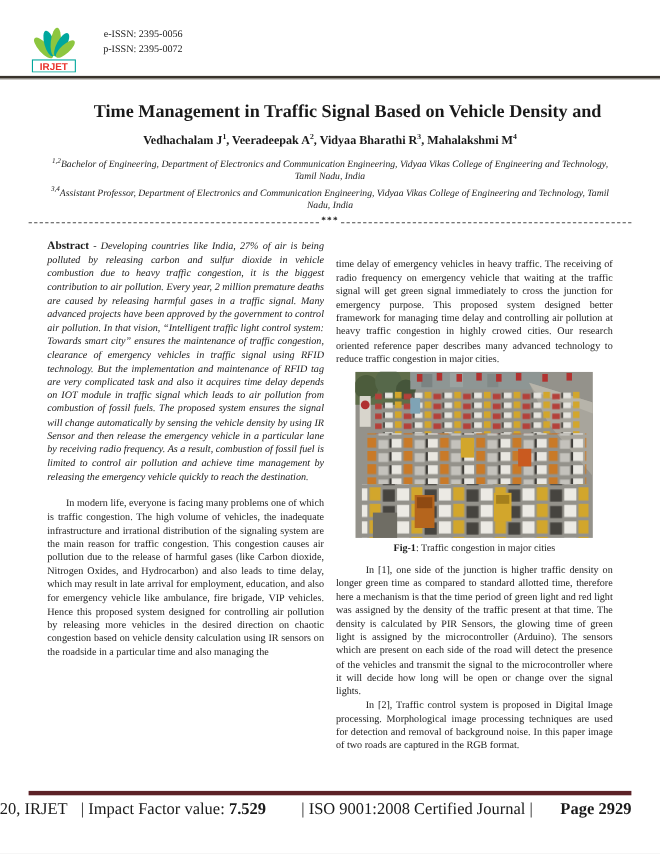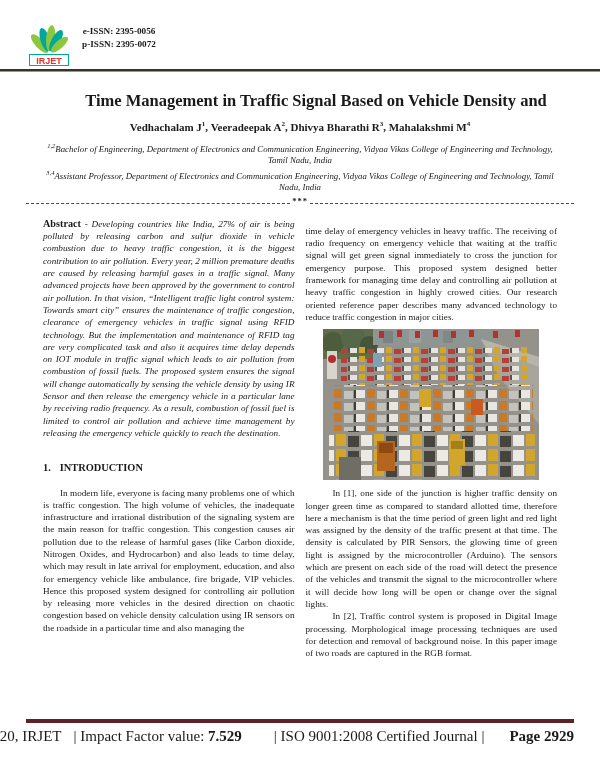--- a/index.html
+++ b/index.html
@@ -9,21 +9,21 @@
     background:#ffffff; color:#1a1a1a; overflow:hidden;
   }
   
   .header-inner { display:flex; align-items:flex-start; padding:0 26px; margin-top:24px; }
   .logo-svg { width:46px; height:42px; flex:0 0 46px; }
   .header-center { flex:1; text-align:center; padding:0 6px; }
   .journal-title { font-weight:bold; font-size:10.6px; line-height:13px; letter-spacing:0.1px; }
   .header-line2 { position:relative; margin-top:3px; height:12px; }
   .volume-line { position:absolute; left:0; top:0; font-weight:bold; font-size:8.8px; color:#8c8c8c; }
   .website { font-weight:bold; font-size:9.2px; }
-  .issn-block { flex:0 0 94px; text-align:center; font-weight:bold; font-size:9.2px; line-height:13px; padding-top:1px; }
+  .issn-block { flex:0 0 94px; text-align:right; font-weight:normal; font-size:9.2px; line-height:13px; padding-top:1px; }
   .header-rule { margin-top:3px; height:3px; background:#38332c; border-bottom:1px solid #9a968f; }
   
   .paper-title { text-align:center; font-weight:bold; font-size:16.5px; margin-top:13px; }
   .paper-title .t-line { display:block; line-height:31px;padding-left:32px; }
   .authors { text-align:center; font-weight:bold; font-size:11px; margin-top:4px; }
   .authors sup { font-size:7px; }
   .affiliations { margin-top:7px; }
   .affiliation { width:520px; margin:0 auto; text-align:center; font-style:italic; font-size:8.8px; line-height:11.6px; }
   .affiliation sup { font-size:6.5px; font-style:italic; }
   
@@ -39,21 +39,21 @@
   .p-keywords { margin-top:13px; font-weight:bold; }
   .kw-label { font-style:italic; }
   .h-intro { margin-top:23px; font-weight:bold; font-size:10.4px; text-align:left; }
   .h-intro .h-num { margin-right:9px; }
   .p-intro { margin-top:12px; text-indent:17px; }
   .figure { margin-top:6px; }
   .fig-img { width:216px; height:151px; display:block; margin:0 auto; }
   .fig-caption { margin-top:3px; text-align:center; font-size:9.2px; }
   .fig-caption .cap-label { font-weight:bold; }
   .p-ref { text-indent:27px; }
-  .p-right-first { margin-top:7px; }
+  .p-right-first { margin-top:17px; }
   .p-ref1 { margin-top:7px; }
   
   .footer { position:absolute; left:26px; right:26px; top:719px; }
   .footer-rule { height:3.5px; background:#5c2227; }
   .footer-row { display:flex; margin-top:5px; font-size:15px; white-space:nowrap;justify-content:flex-end; }
   .f-impact { margin-left:12px; }
   .f-iso { margin-left:32px; }
   .f-page { margin-left:25px; font-weight:bold; }
   .f-bold { font-weight:bold; }
 </style>
@@ -79,41 +79,40 @@
       </div>
     </div>
     <div class="header-rule"></div>
   </div>
 
   <div class="paper-title">
     <span class="t-line">Time Management in Traffic Signal Based on Vehicle Density and</span>
   </div>
 
   <div class="authors">
-    <span><span>Vedhachalam J</span><sup>1</sup><span>, </span></span><span><span>Veeradeepak A</span><sup>2</sup><span>, </span></span><span><span>Dhivya Bharathi R</span><sup>3</sup><span>, </span></span><span><span>Mahalakshmi M</span><sup>4</sup><span></span></span>
+    <span><span>Vedhachalam J</span><sup>1</sup><span>, </span></span><span><span>Veeradeepak A</span><sup>2</sup><span>, </span></span><span><span>Vidyaa Bharathi R</span><sup>3</sup><span>, </span></span><span><span>Mahalakshmi M</span><sup>4</sup><span></span></span>
   </div>
 
   <div class="affiliations">
     <div class="affiliation"><sup>1,2</sup><span>Bachelor of Engineering, Department of Electronics and Communication Engineering, Vidyaa Vikas College of Engineering and Technology, Tamil Nadu, India</span></div>
     <div class="affiliation"><sup>3,4</sup><span>Assistant Professor, Department of Electronics and Communication Engineering, Vidyaa Vikas College of Engineering and Technology, Tamil Nadu, India</span></div>
   </div>
 
   <div class="separator">
     <div class="sep-dash"></div>
     <div class="sep-stars">***</div>
     <div class="sep-dash"></div>
   </div>
 
   <div class="columns">
 
     <div class="col">
       <p class="p-abstract"><span class="abstract-label">Abstract</span><span class="abstract-dash"> - </span><span class="abstract-text">Developing countries like India, 27% of air is being polluted by releasing carbon and sulfur dioxide in vehicle combustion due to heavy traffic congestion, it is the biggest contribution to air pollution. Every year, 2 million premature deaths are caused by releasing harmful gases in a traffic signal. Many advanced projects have been approved by the government to control air pollution. In that vision, “Intelligent traffic light control system: Towards smart city” ensures the maintenance of traffic congestion, clearance of emergency vehicles in traffic signal using RFID technology. But the implementation and maintenance of RFID tag are very complicated task and also it acquires time delay depends on IOT module in traffic signal which leads to air pollution from combustion of fossil fuels. The proposed system ensures the signal will change automatically by sensing the vehicle density by using IR Sensor and then release the emergency vehicle in a particular lane by receiving radio frequency. As a result, combustion of fossil fuel is limited to control air pollution and achieve time management by releasing the emergency vehicle quickly to reach the destination.</span></p>
 
 
-      <div class="h-intro"><span class="h-num">1.</span><span>INTRODUCTION</span></div>
 
       <p class="p-intro">In modern life, everyone is facing many problems one of which is traffic congestion. The high volume of vehicles, the inadequate infrastructure and irrational distribution of the signaling system are the main reason for traffic congestion. This congestion causes air pollution due to the release of harmful gases (like Carbon dioxide, Nitrogen Oxides, and Hydrocarbon) and also leads to time delay, which may result in late arrival for employment, education, and also for emergency vehicle like ambulance, fire brigade, VIP vehicles. Hence this proposed system designed for controlling air pollution by releasing more vehicles in the desired direction on chaotic congestion based on vehicle density calculation using IR sensors on the roadside in a particular time and also managing the</p>
     </div>
 
     <div class="col">
       <p class="p-right-first">time delay of emergency vehicles in heavy traffic. The receiving of radio frequency on emergency vehicle that waiting at the traffic signal will get green signal immediately to cross the junction for emergency purpose. This proposed system designed better framework for managing time delay and controlling air pollution at heavy traffic congestion in highly crowed cities. Our research oriented reference paper describes many advanced technology to reduce traffic congestion in major cities.</p>
 
       <div class="figure">
         <svg class="fig-img" viewBox="0 0 216 151">
           <defs>
@@ -161,20 +160,21 @@
           <rect x="6" y="102" width="206" height="49" fill="url(#vl)"></rect>
           <rect x="50" y="24" width="9" height="14" fill="#7fa3b5"></rect>
           <rect x="54" y="112" width="18" height="30" fill="#b5651d"></rect>
           <rect x="56" y="114" width="14" height="10" fill="#8f4a12"></rect>
           <rect x="126" y="110" width="16" height="26" fill="#d2a62c"></rect>
           <rect x="128" y="112" width="12" height="8" fill="#a57f1c"></rect>
           <rect x="16" y="128" width="22" height="23" fill="#6f6d64"></rect>
           <rect x="96" y="60" width="12" height="18" fill="#d2a62c"></rect>
           <rect x="148" y="70" width="12" height="16" fill="#c95a20"></rect>
         </svg>
+        <div class="fig-caption"><span class="cap-label">Fig-1</span><span>: Traffic congestion in major cities</span></div>
       </div>
 
       <p class="p-ref p-ref1">In [1], one side of the junction is higher traffic density on longer green time as compared to standard allotted time, therefore here a mechanism is that the time period of green light and red light was assigned by the density of the traffic present at that time. The density is calculated by PIR Sensors, the glowing time of green light is assigned by the microcontroller (Arduino). The sensors which are present on each side of the road will detect the presence of the vehicles and transmit the signal to the microcontroller where it will decide how long will be open or change over the signal lights.</p>
       <p class="p-ref">In [2], Traffic control system is proposed in Digital Image processing. Morphological image processing techniques are used for detection and removal of background noise. In this paper image of two roads are captured in the RGB format.</p>
     </div>
   </div>
 
   <div class="footer">
     <div class="footer-rule"></div>
     <div class="footer-row">

